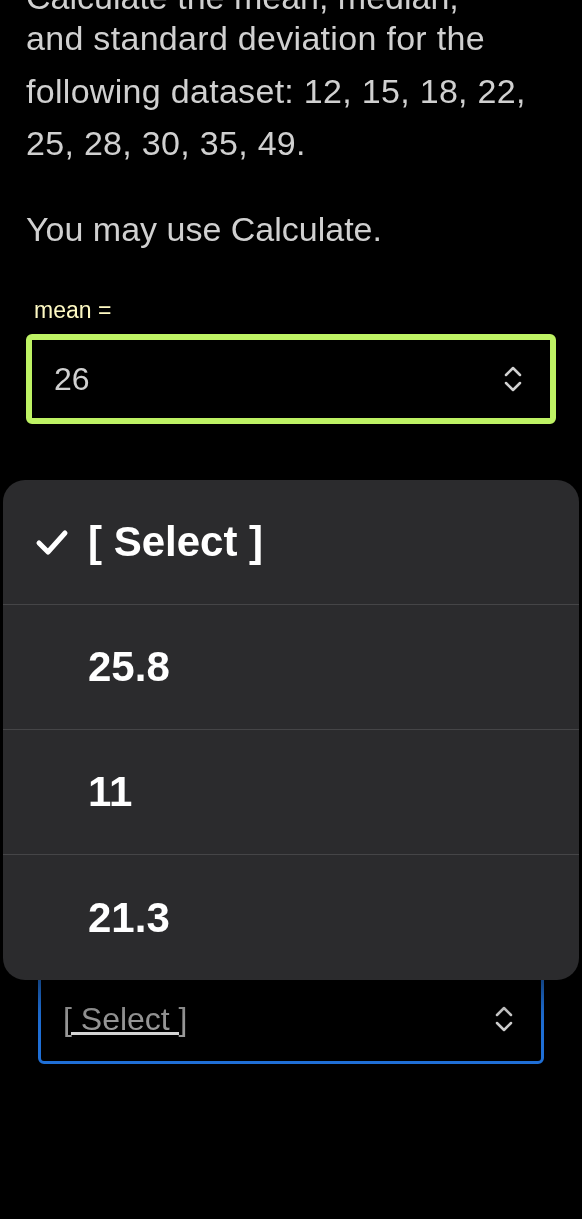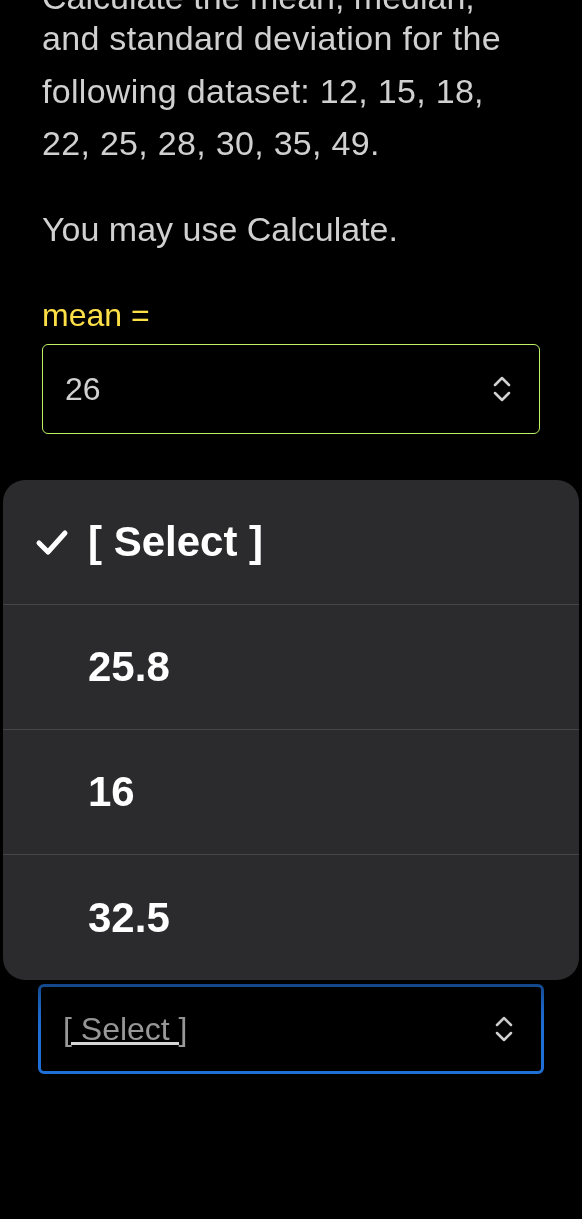--- a/index.html
+++ b/index.html
@@ -6,21 +6,21 @@
   html, body {
     width: 582px;
     height: 1219px;
     background: #000;
     font-family: -apple-system, BlinkMacSystemFont, "Segoe UI", "Helvetica Neue", Arial, sans-serif;
     color: #d5d5d5;
     overflow: hidden;
     position: relative;
   }
   .page {
-    padding: 0 42px;
+    padding: 0 26px;
   }
   .question-truncated {
     font-size: 34px;
     line-height: 1.55;
     color: #d0d0d0;
     letter-spacing: 0.3px;
     margin-top: -12px;
     font-weight: 400;
   }
   .truncated-top {
@@ -37,28 +37,29 @@
     color: #d0d0d0;
   }
   .hint {
     font-size: 34px;
     color: #d0d0d0;
     margin-top: 40px;
     font-weight: 400;
   }
   .field-block { margin-top: 48px; }
   .field-label {
-    font-size: 32px;
-    color: #fde047;
+    font-size: 23px;
+    color: #fef9c3;
     font-weight: 400;
     margin-bottom: 10px;
+    margin-left: 8px;
   }
   .select-box {
     width: 100%;
-    border: 1px solid #bef264;
+    border: 6px solid #bef264;
     border-radius: 6px;
     background: #000;
     height: 90px;
     display: flex;
     align-items: center;
     padding: 0 22px;
     font-size: 32px;
     color: #d0d0d0;
     position: relative;
     cursor: pointer;
@@ -169,18 +170,18 @@
       <svg width="38" height="38" viewBox="0 0 38 38">
         <path d="M6 20 L15 29 L32 10" stroke="#fff" stroke-width="5" fill="none" stroke-linecap="round" stroke-linejoin="round"></path>
       </svg>
     </span>
     <span>[ Select ]</span>
   </div>
   <div class="dropdown-item">
     <span>25.8</span>
   </div>
   <div class="dropdown-item">
-    <span>16</span>
+    <span>11</span>
   </div>
   <div class="dropdown-item">
-    <span>32.5</span>
+    <span>21.3</span>
   </div>
 </div>
 
 </body></html>

